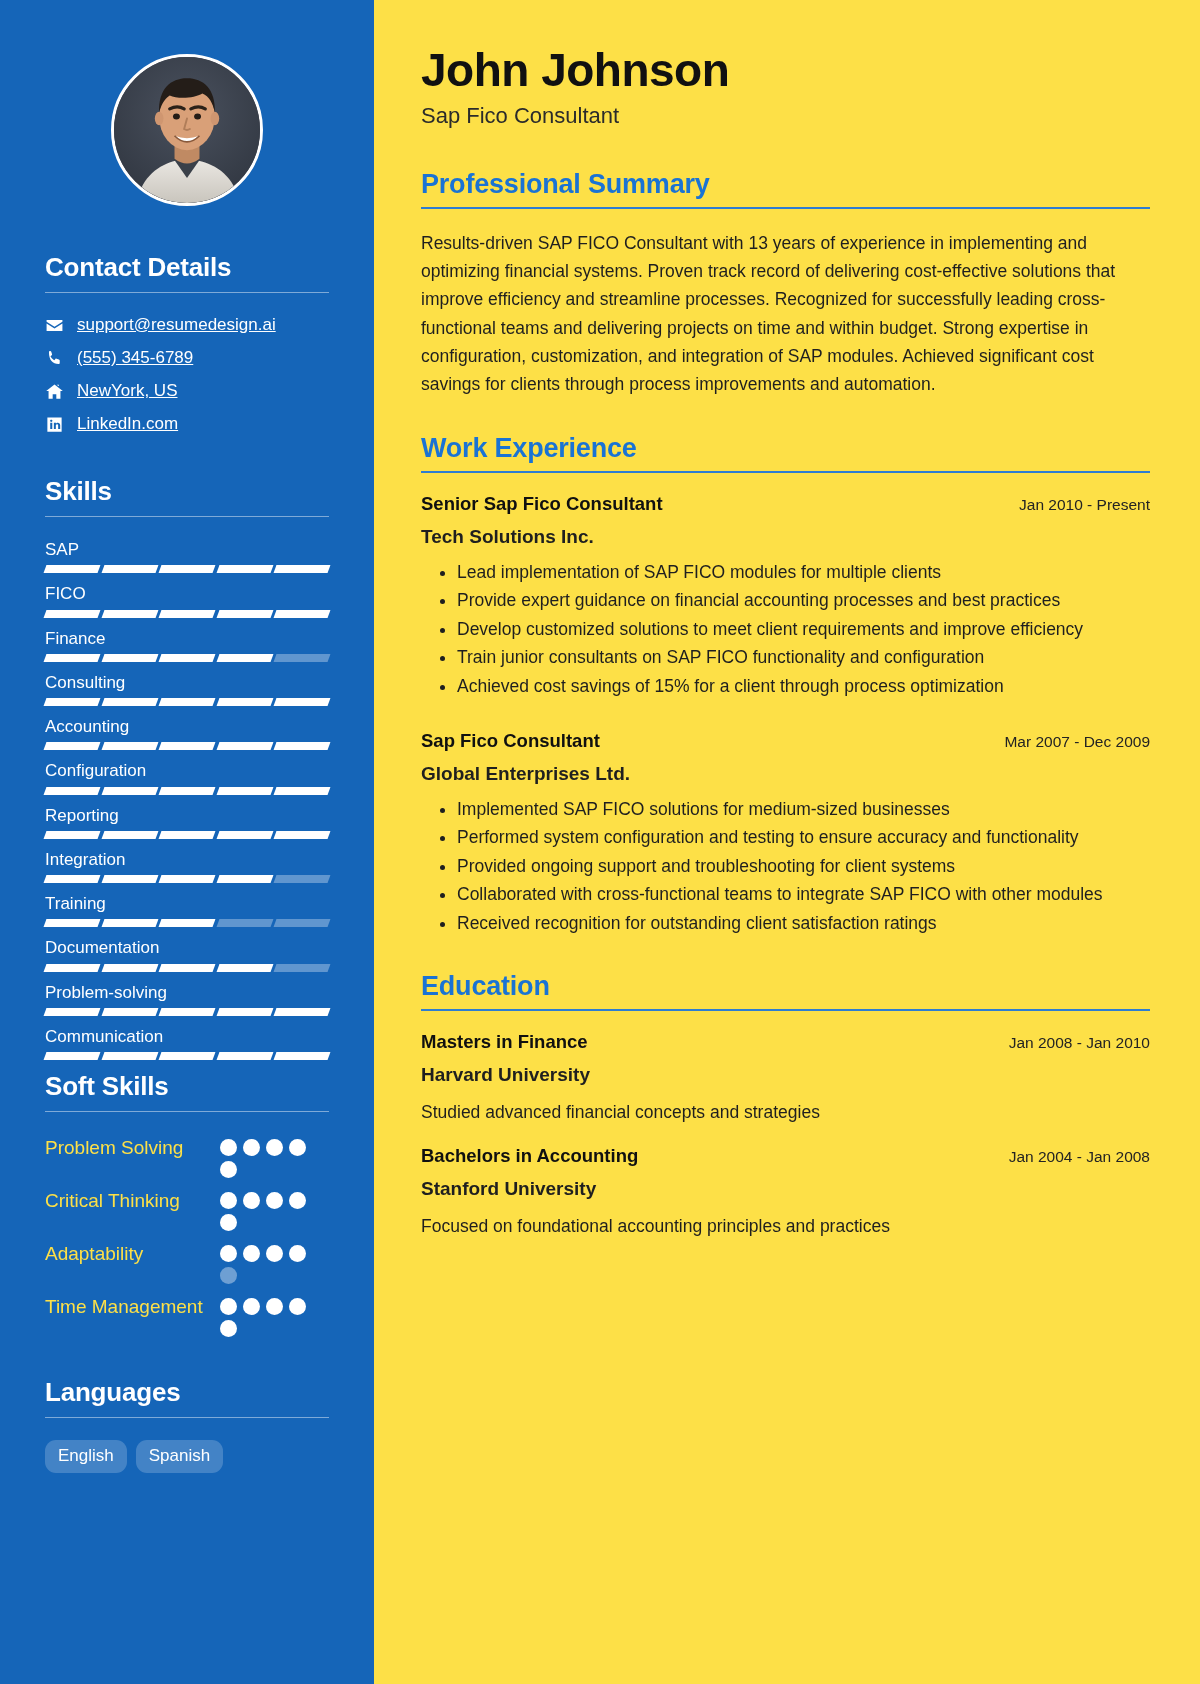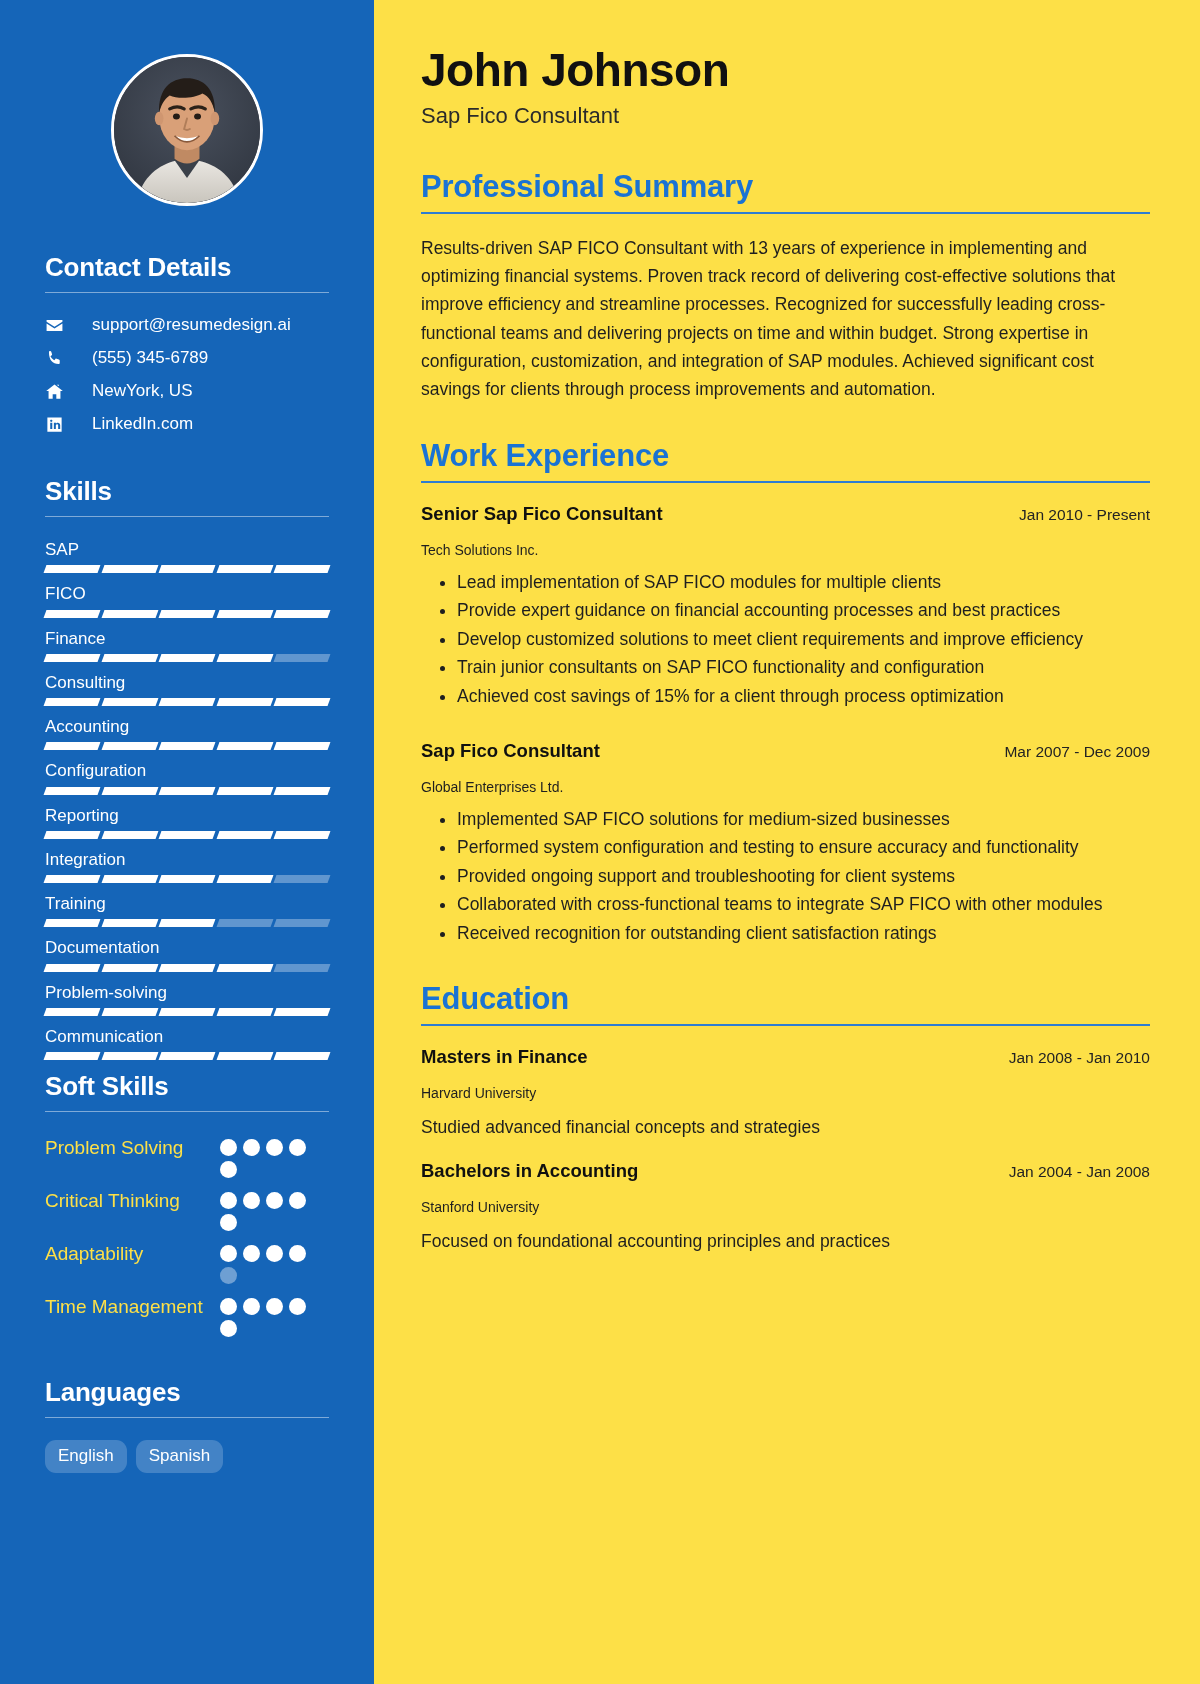--- a/index.html
+++ b/index.html
@@ -57,24 +57,25 @@
     height: 1px;
     background: rgba(255,255,255,0.45);
     margin-bottom: 22px;
   }
 
   
   .contact-list { margin-bottom: 42px; }
   .contact-row {
     display: flex;
     align-items: center;
-    gap: 28px;
+    gap: 13px;
     margin-bottom: 13px;
     font-size: 17px;
     color: #ffffff;
+    text-decoration: underline;
   }
   .contact-row .ico {
     width: 19px;
     height: 19px;
     flex: 0 0 19px;
     display: flex;
     align-items: center;
     justify-content: center;
   }
   .contact-row .ico svg { width: 100%; height: 100%; fill: #ffffff; }
@@ -162,21 +163,21 @@
     line-height: 1.12;
   }
   .job-title {
     font-size: 22px;
     color: #2b2b2b;
     margin-top: 6px;
     margin-bottom: 40px;
   }
 
   .sec-heading {
-    font-size: 31px;
+    font-size: 27px;
     font-weight: bold;
     color: #1A73D4;
     letter-spacing: -0.2px;
     margin-bottom: 7px;
   }
   .sec-rule {
     height: 2px;
     background: #2E7DD1;
     margin-bottom: 20px;
   }
@@ -201,23 +202,24 @@
     font-weight: bold;
     color: #101010;
   }
   .entry-date {
     font-size: 15.5px;
     color: #232323;
     white-space: nowrap;
     flex: 0 0 auto;
   }
   .entry-org {
-    font-size: 14px;
+    font-size: 19px;
     color: #1f1f1f;
-    margin-top: 17px;
+    margin-top: 11px;
+    font-weight: bold;
   }
   .entry-bullets {
     margin-top: 11px;
     padding-left: 36px;
   }
   .entry-bullets li {
     font-size: 17.5px;
     line-height: 1.52;
     color: #1f1f1f;
     margin-bottom: 2px;

